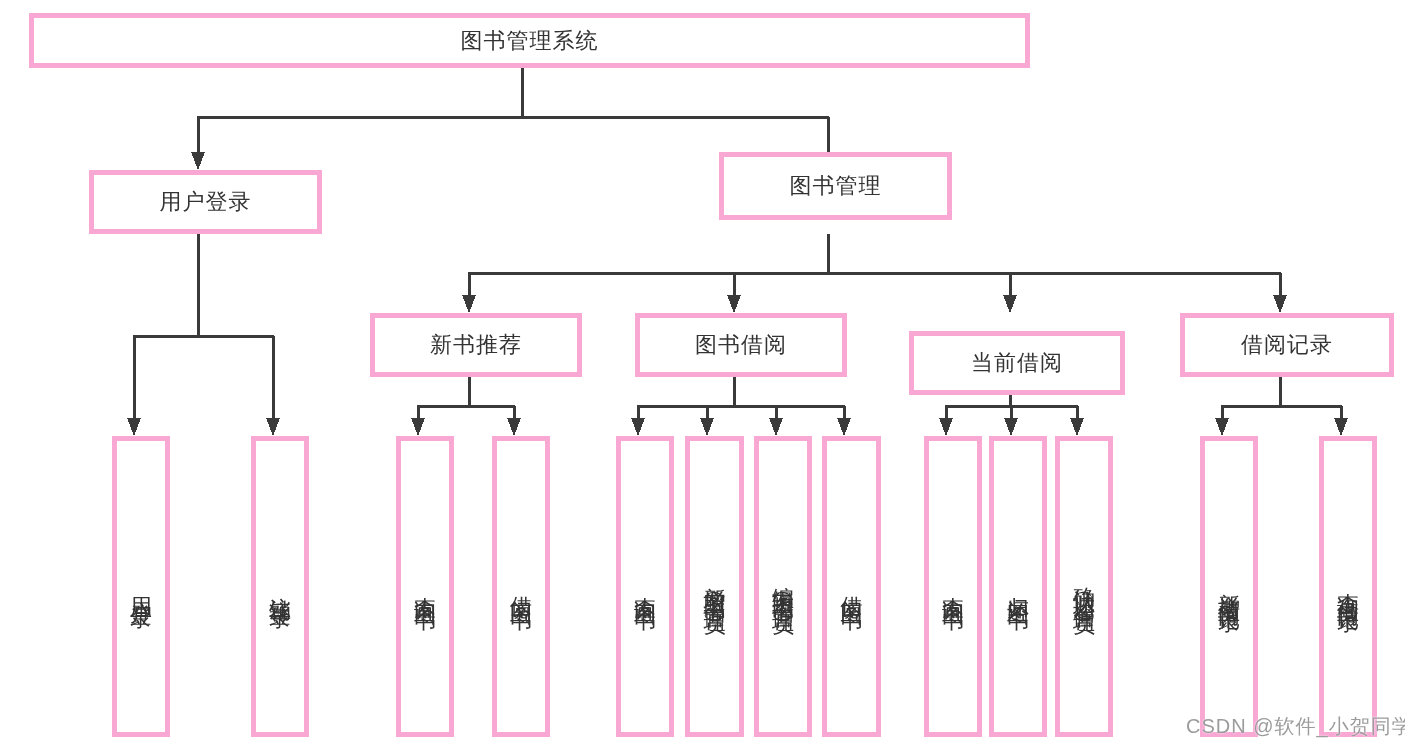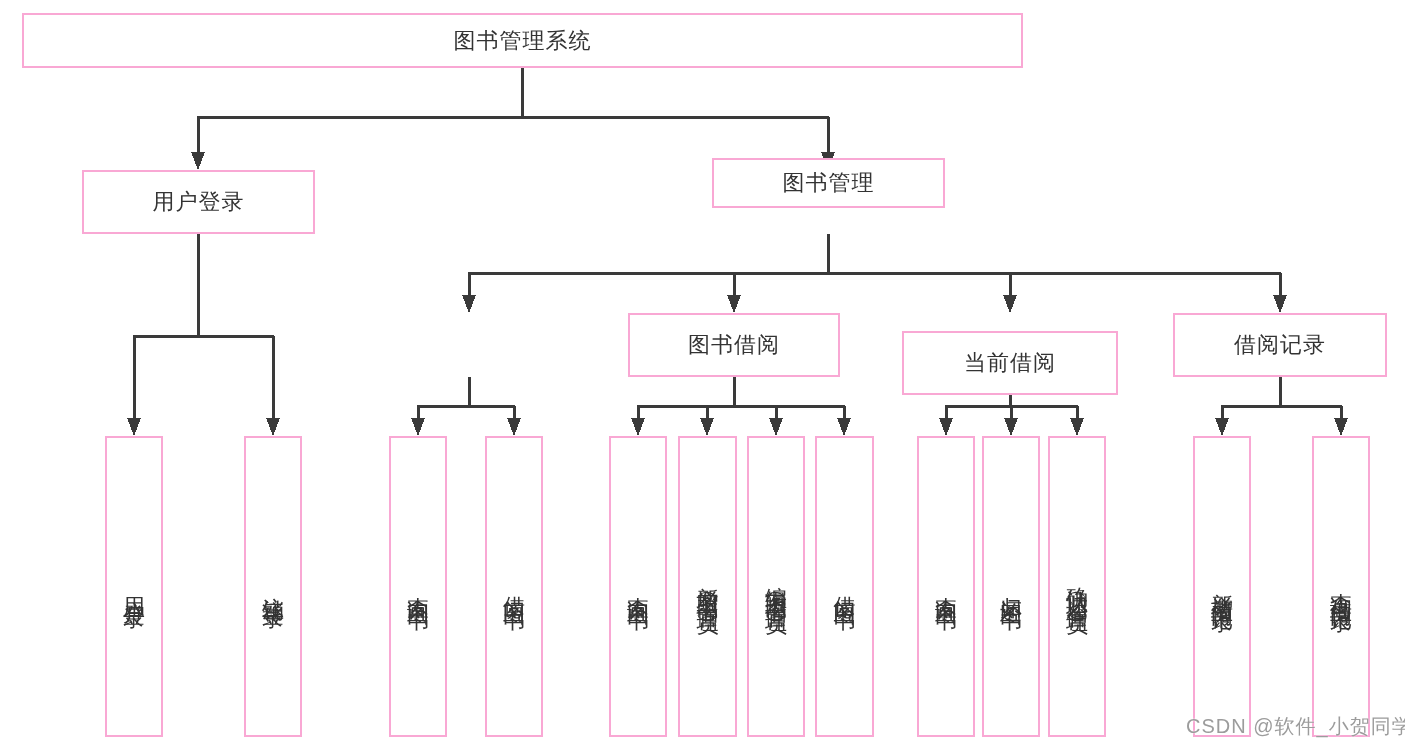--- a/index.html
+++ b/index.html
@@ -8,27 +8,28 @@
     width: 1405px;
     height: 747px;
     background: #ffffff;
     overflow: hidden;
     font-family: "Liberation Sans", "DejaVu Sans", sans-serif;
   }
   .connectors { position: absolute; left: 0; top: 0; }
   .node {
     position: absolute;
     background: #ffffff;
-    border: 2px solid #f9a8d4;
+    border: 5px solid #f9a8d4;
     box-sizing: border-box;
     display: flex;
     align-items: center;
     justify-content: center;
     color: #333333;
     z-index: 2;
+    margin-left: 7px;
   }
   .h-node {
     font-size: 22px;
     letter-spacing: 1px;
     white-space: nowrap;
   }
   .v-node {
     writing-mode: vertical-rl;
     font-size: 22px;
     letter-spacing: 4px;
@@ -80,22 +81,23 @@
       <polygon points="1004,418 1018,418 1011,436"></polygon>
       <polygon points="1070,418 1084,418 1077,436"></polygon>
       <polygon points="1215,418 1229,418 1222,436"></polygon>
       <polygon points="1334,418 1348,418 1341,436"></polygon>
     </g>
   </svg>
 
   <div class="node h-node" style="left:22px; top:13px; width:1001px; height:55px;">图书管理系统</div>
 
   <div class="node h-node" style="left:82px; top:170px; width:233px; height:64px;">用户登录</div>
-  <div class="node h-node" style="left:712px; top:158px; width:233px; height:50px;">图书管理</div>
+  <div class="node h-node" style="left:712px; top:152px; width:233px; height:68px;">图书管理</div>
 
+  <div class="node h-node" style="left:363px; top:313px; width:212px; height:64px;">新书推荐</div>
   <div class="node h-node" style="left:628px; top:313px; width:212px; height:64px;text-align:right;">图书借阅</div>
   <div class="node h-node" style="left:902px; top:331px; width:216px; height:64px;">当前借阅</div>
   <div class="node h-node" style="left:1173px; top:313px; width:214px; height:64px;">借阅记录</div>
 
   <div class="node v-node" style="left:105px; top:436px; width:58px; height:301px;">用户登录</div>
   <div class="node v-node" style="left:244px; top:436px; width:58px; height:301px;">注销登录</div>
 
   <div class="node v-node" style="left:389px; top:436px; width:58px; height:301px;">查询图书</div>
   <div class="node v-node" style="left:485px; top:436px; width:58px; height:301px;">借阅图书</div>
 

